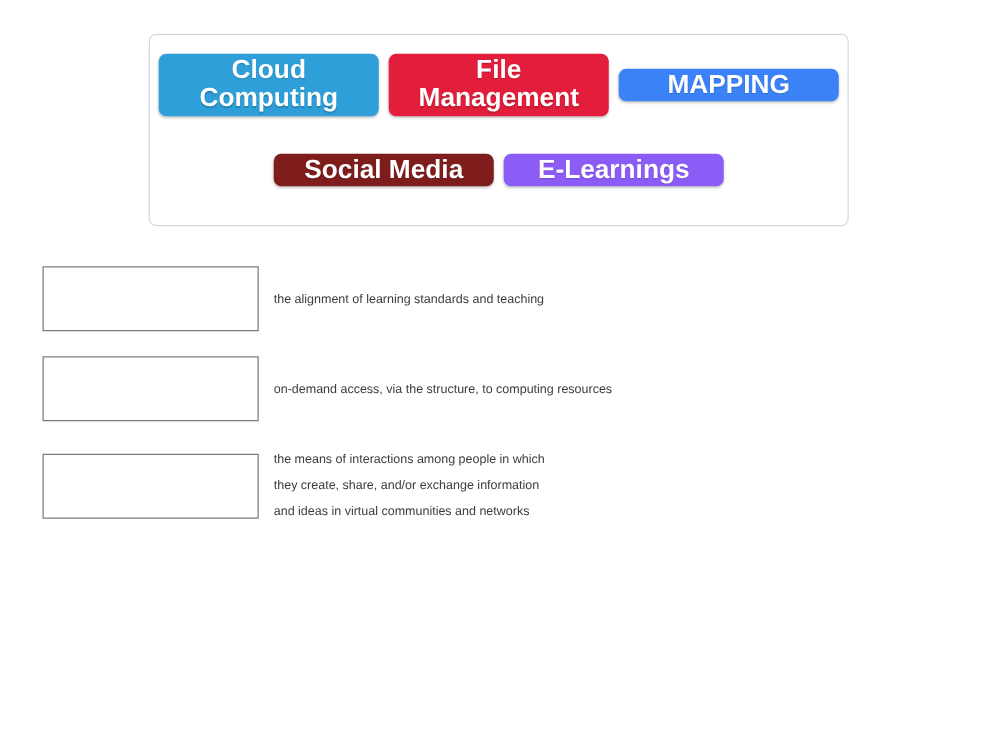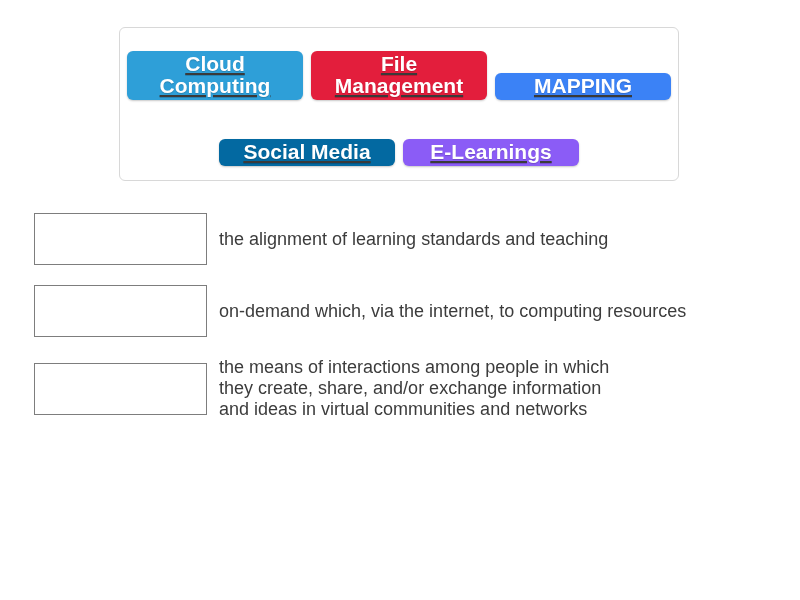--- a/index.html
+++ b/index.html
@@ -31,23 +31,22 @@
     display: flex;
     flex-direction: column;
     align-items: center;
     justify-content: flex-start;
     padding-top: 8px;
   }
   .tile-row {
     display: flex;
     flex-direction: row;
     justify-content: center;
-    align-items: flex-end;
+    align-items: center;
     gap: 8px;
-    text-decoration: underline;
   }
   .tile-row.row-1 { height: 64px; }
   .tile-row.row-2 { height: 60px; margin-top: 6px; }
 
   .tile {
     width: 176px;
     box-sizing: border-box;
     border-radius: 6px;
     color: #ffffff;
     font-weight: bold;
@@ -82,21 +81,21 @@
   .drop-box {
     width: 173px;
     height: 52px;
     box-sizing: border-box;
     border: 1px solid #7d7d7d;
     background: #ffffff;
     flex: 0 0 auto;
   }
   .definition {
     margin-left: 12px;
-    font-size: 18px;
+    font-size: 10px;
     line-height: 21px;
     color: #3c3c3c;
     white-space: pre-line;
     flex: 1 1 auto;
   }
 </style>
 </head>
 <body>
 
 <div class="tile-bank">
@@ -109,41 +108,41 @@
     <div class="tile" style="background: rgb(227, 30, 60);">
       <span class="tile-label">File
 Management</span>
     </div>
     <div class="tile" style="background: #3b82f6;">
       <span class="tile-label">MAPPING</span>
     </div>
   </div>
 
   <div class="tile-row row-2">
-    <div class="tile" style="background: #0369a1;">
+    <div class="tile" style="background: #7f1d1d;">
       <span class="tile-label">Social Media</span>
     </div>
     <div class="tile" style="background: #8b5cf6;">
       <span class="tile-label">E-Learnings</span>
     </div>
   </div>
 
 </div>
 
 <div class="rows">
 
   <div class="row">
     <div class="drop-box"></div>
     <div class="definition">the alignment of learning standards and teaching</div>
   </div>
 
 
   <div class="row">
     <div class="drop-box"></div>
-    <div class="definition">on-demand which, via the internet, to computing resources</div>
+    <div class="definition">on-demand access, via the structure, to computing resources</div>
   </div>
 
 
   <div class="row">
     <div class="drop-box"></div>
     <div class="definition">the means of interactions among people in which
 they create, share, and/or exchange information
 and ideas in virtual communities and networks</div>
   </div>
 

